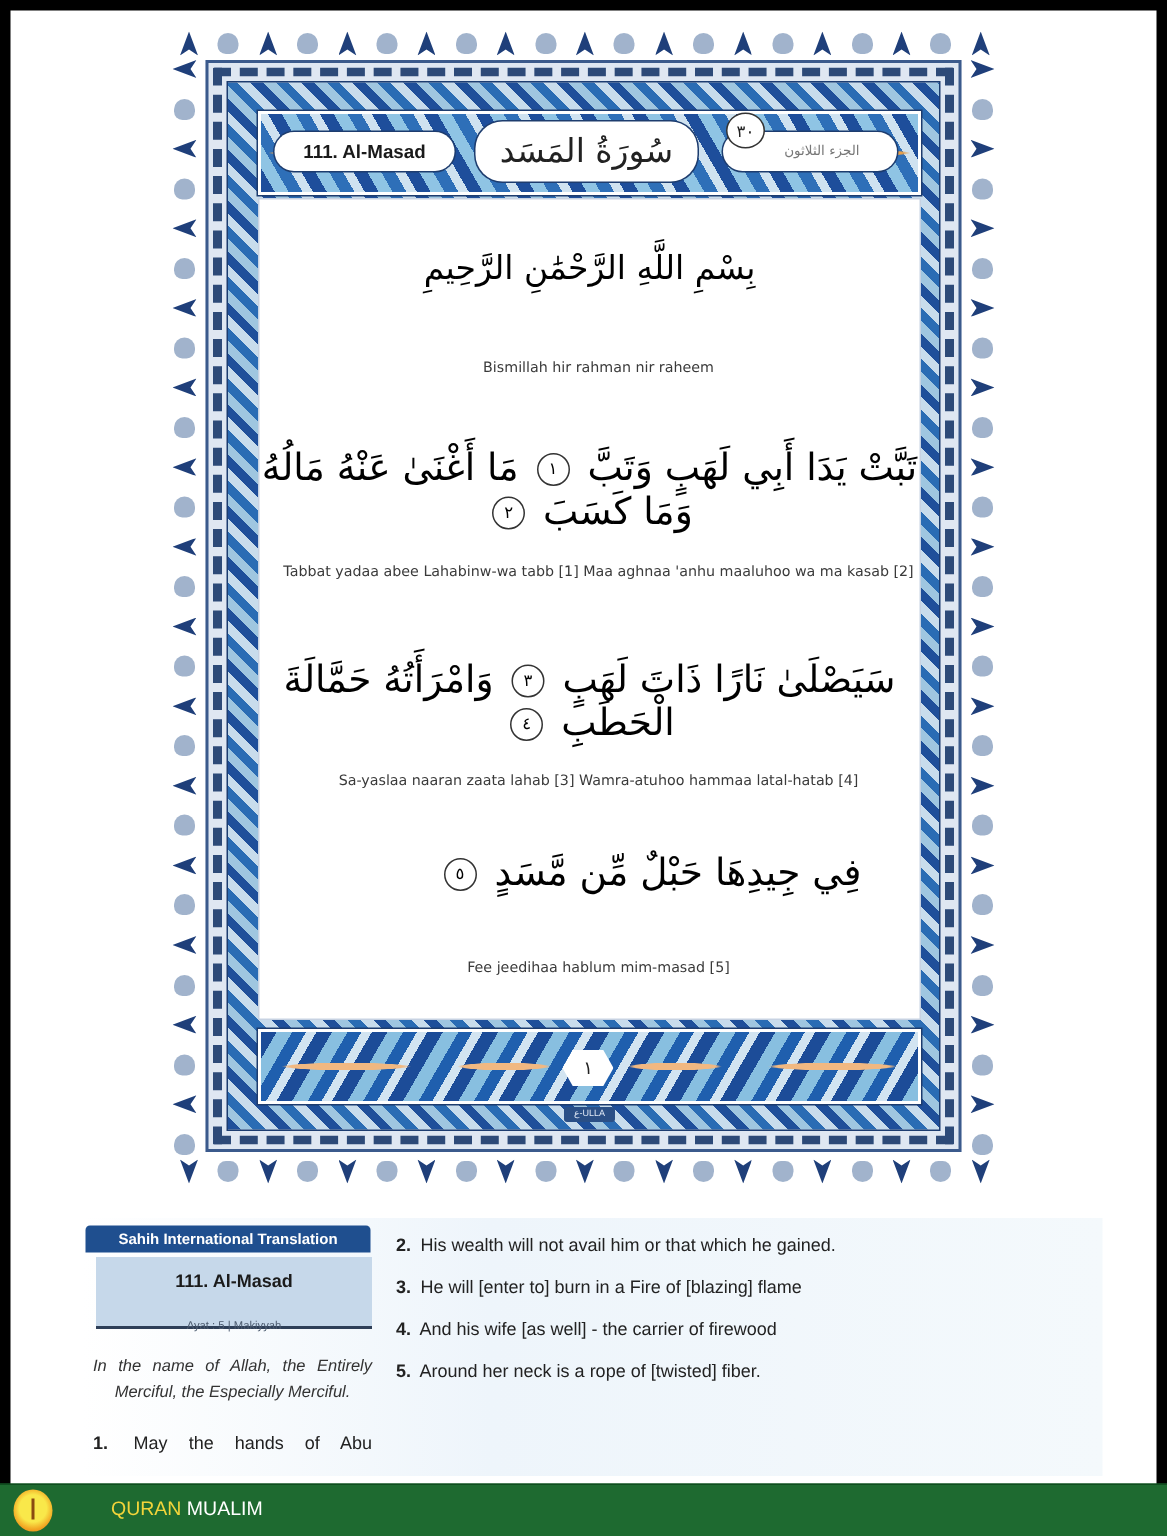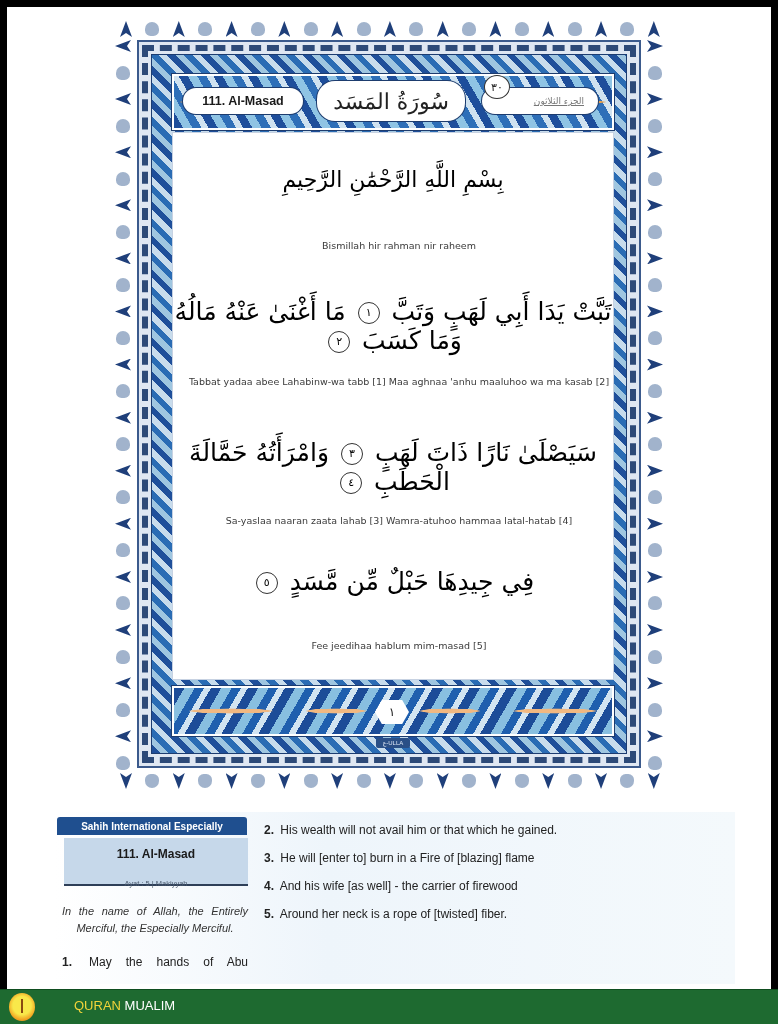--- a/index.html
+++ b/index.html
@@ -52,41 +52,41 @@
     border: 2px solid #fff;
     outline: 1px solid #1d3c6e;
   }
   .pill {
     position: absolute; background: #ffffff; border-radius: 14px;
     display: flex; align-items: center; justify-content: center;
     box-shadow: 0 0 0 1px #1d3c6e;
   }
   .pill-surah { left: 183px; top: 88px; width: 120px; height: 26px; font-weight: bold; font-size: 12.5px; color: #1a1a1a; }
   .pill-arabic-title { left: 317px; top: 81px; width: 148px; height: 40px; border-radius: 18px; font-family: "DejaVu Serif", serif; font-size: 22px; color: #222; }
-  .pill-juz { left: 482px; top: 88px; width: 116px; height: 26px; font-family: "DejaVu Sans", sans-serif; font-size: 9px; color: #777; justify-content: flex-end; padding-right: 14px; text-decoration: underline; }
+  .pill-juz { left: 482px; top: 88px; width: 116px; height: 26px; font-family: "DejaVu Sans", sans-serif; font-size: 9px; color: #777; justify-content: flex-end; padding-right: 25px; }
   .juz-num {
     position: absolute; left: 484px; top: 75px; width: 26px; height: 24px; border-radius: 50%;
     border: 1.5px solid #333; background: #fff; font-family: "DejaVu Sans", sans-serif; font-size: 11px;
     display: flex; align-items: center; justify-content: center; color: #222;
   }
 
   
   .content {
     position: absolute; left: 172px; top: 132px; width: 442px; height: 548px;
     background: #ffffff; border: 1px solid #c7d2e2;
   }
   .arabic {
     position: absolute; left: 0; width: 100%; text-align: center; direction: rtl;
     font-family: "DejaVu Sans", sans-serif; color: #000000;
   }
   .bismillah { top: 34px; font-size: 22px; }
   .ayah-line { font-size: 25px; letter-spacing: 0.5px; }
   .ayah-1 { top: 164px; }
   .ayah-2 { top: 305px; }
-  .ayah-3 { top: 434px; }
+  .ayah-3 { top: 434px; margin-left: 40px; }
   .marker {
     display: inline-block; width: 22px; height: 22px; border-radius: 50%; border: 1.5px solid #333;
     font-size: 11px; line-height: 19px; text-align: center; vertical-align: middle; margin: 0 4px; direction: ltr;
   }
   .translit {
     position: absolute; left: 0; width: 100%; text-align: center;
     font-size: 9.5px; color: #3a3a3a; font-family: "DejaVu Sans", sans-serif; padding-left: 12px;
   }
   .tr-0 { top: 107px; }
   .tr-1 { top: 243px; }
@@ -315,21 +315,21 @@
     <span class="marker">٥</span>
   </div>
   <div class="translit tr-3">Fee jeedihaa hablum mim-masad [5]</div>
 </div>
 
 <div class="footer-band"></div>
 <div class="page-num">١</div>
 <div class="maker-tag">ع-ULLA</div>
 
 <div class="trans-area"></div>
-<div class="trans-header">Sahih International Especially</div>
+<div class="trans-header">Sahih International Translation</div>
 <div class="surah-card">
   <div class="surah-card-title">111. Al-Masad</div>
   <div class="surah-card-meta">Ayat : 5 | Makiyyah</div>
 </div>
 <div class="bismillah-en">In the name of Allah, the Entirely Merciful, the Especially Merciful.</div>
 <div class="verse-1a">
   <span class="verse-num">1.</span>
   <span>May the hands of Abu</span>
 </div>
 <div class="verse-list">

